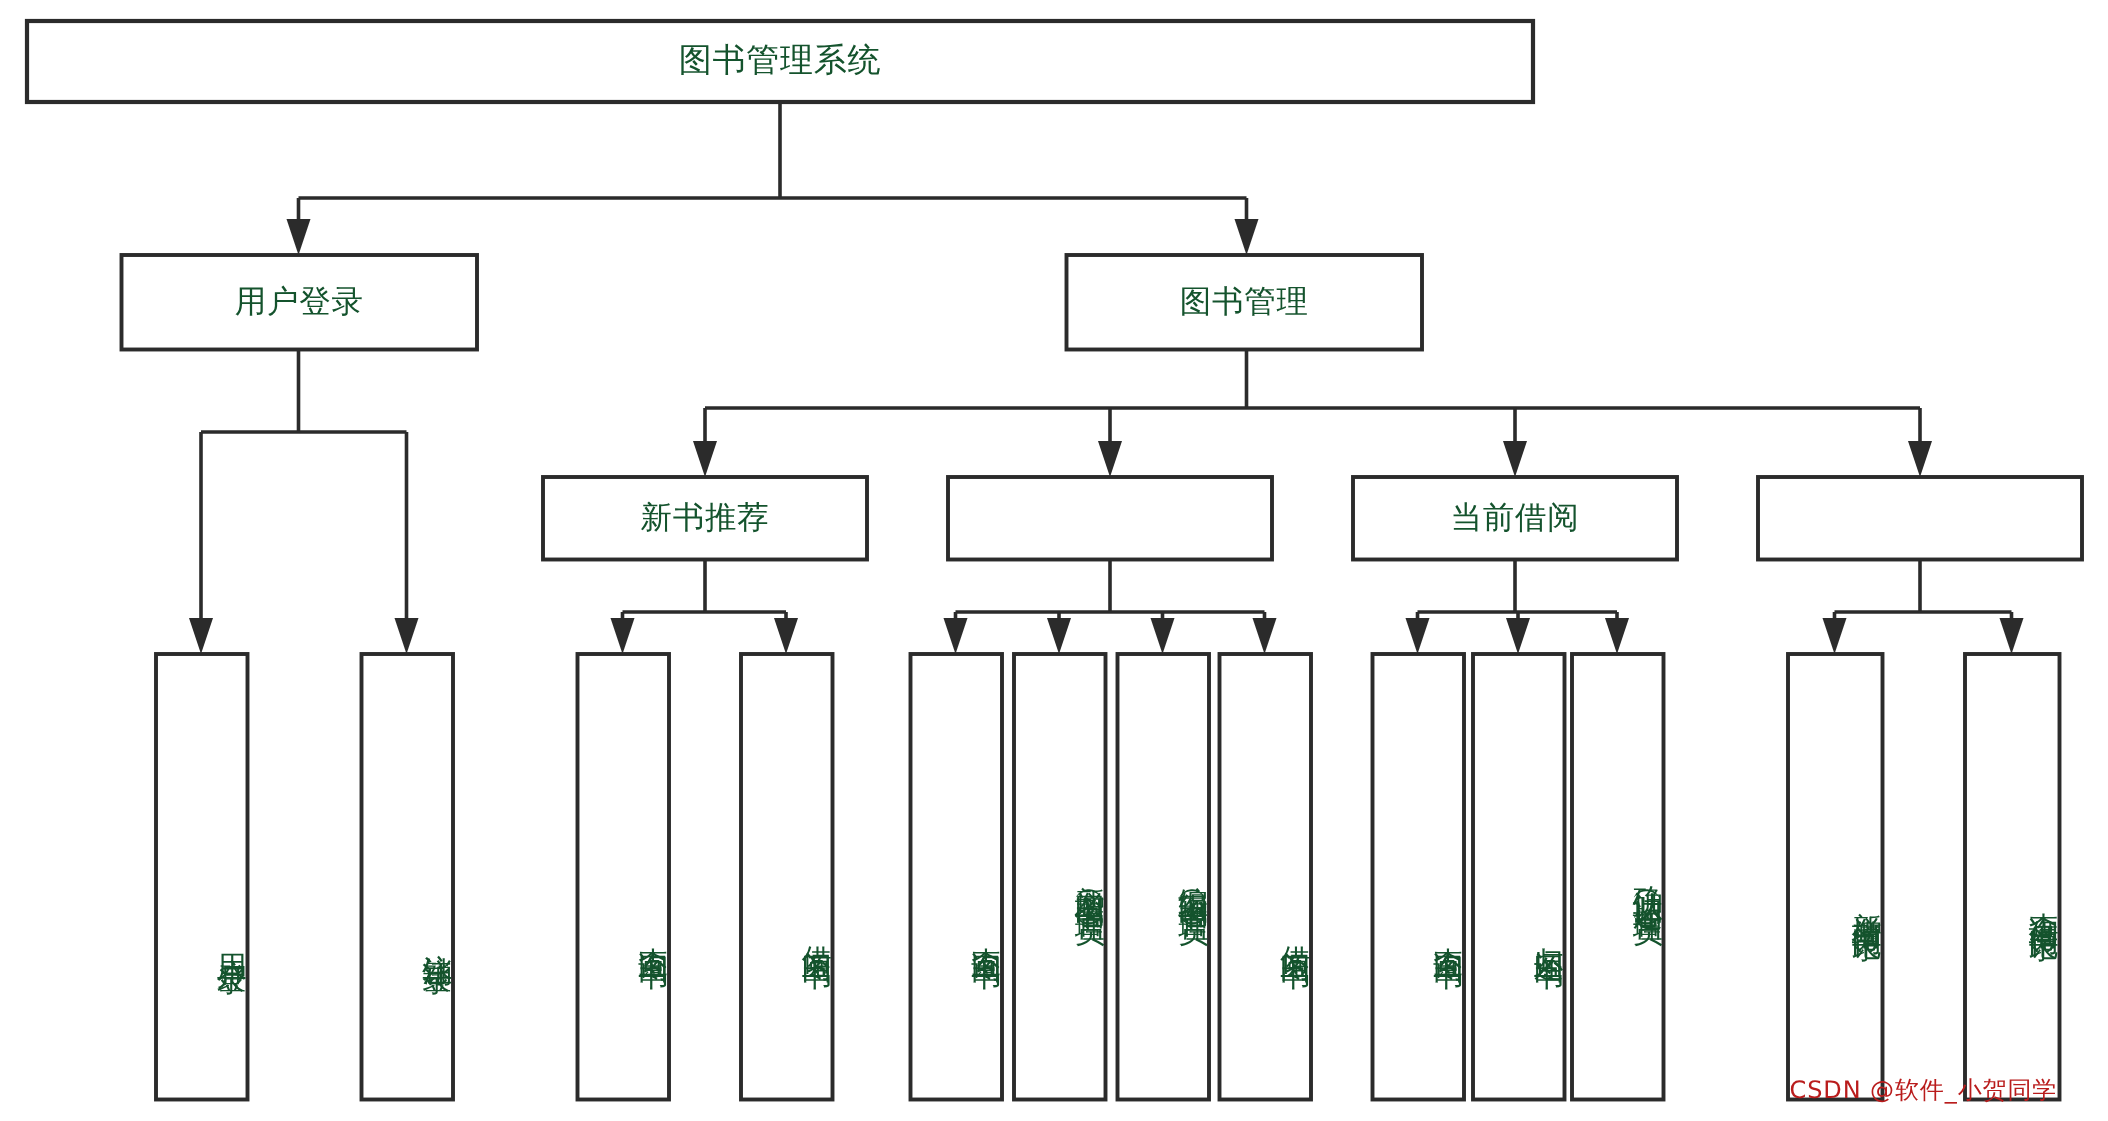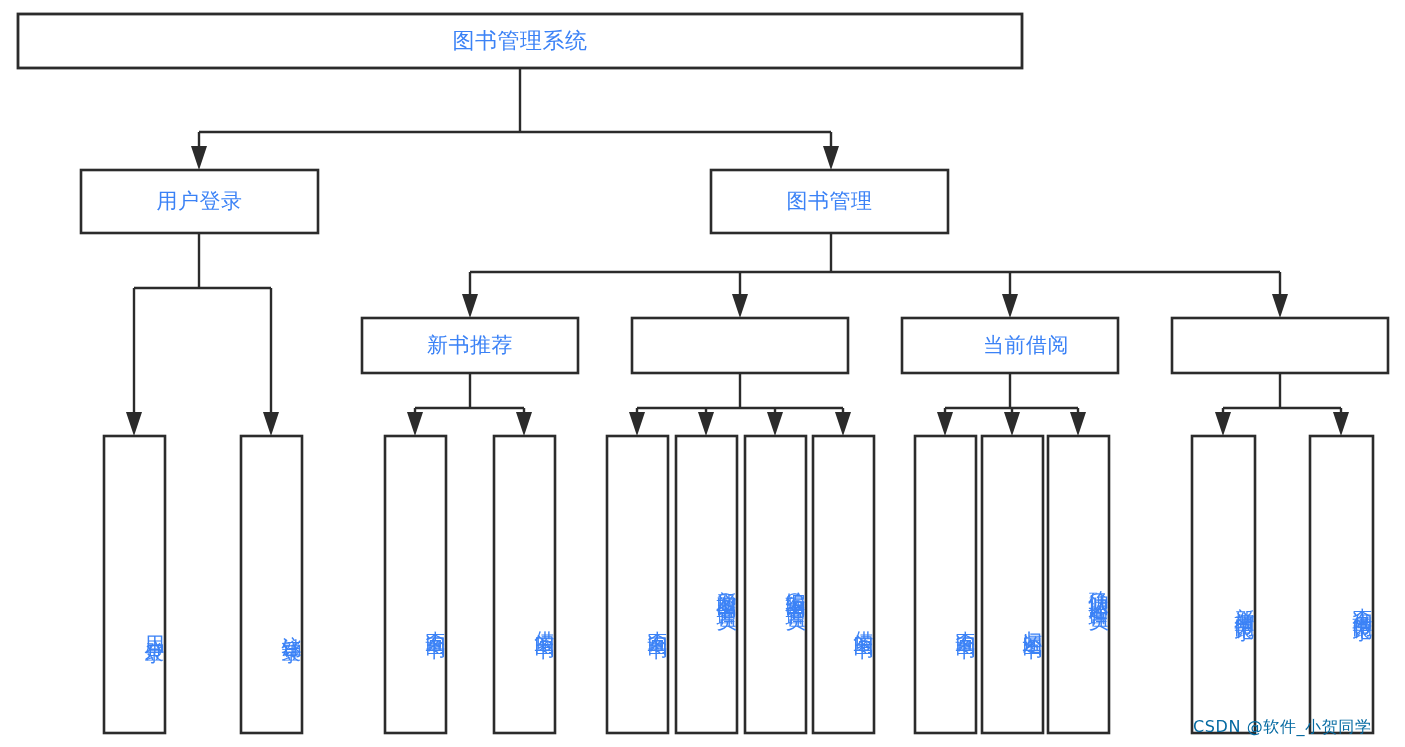--- a/index.html
+++ b/index.html
@@ -40,21 +40,21 @@
   }
   .arrow-head {
     fill: #2b2b2b;
     stroke: none;
   }
   .node-label {
     position: absolute;
     display: flex;
     align-items: center;
     justify-content: center;
-    color: #3b82f6;
+    color: #14532d;
     font-family: "DejaVu Sans", "Liberation Sans", sans-serif;
     pointer-events: none;
     box-sizing: border-box;
   }
   .node-label.horizontal {
     font-size: 21px;
     letter-spacing: 0.5px;
     line-height: 1.1;
     white-space: nowrap;
   }
@@ -67,21 +67,21 @@
     font-size: 20px;
     letter-spacing: 3px;
     line-height: 1.05;
     white-space: nowrap;
     align-items: flex-start;
     justify-content: center;
     padding-top: 2px;
   }
   .watermark {
     position: absolute;
-    color: #0369a1;
+    color: #b91c1c;
     font-size: 16px;
     font-family: "DejaVu Sans", "Liberation Sans", sans-serif;
     letter-spacing: 0.6px;
     white-space: nowrap;
     pointer-events: none;
   }
 </style>
 </head>
 <body>
 
@@ -191,21 +191,21 @@
     <rect class="node-box" x="1192" y="436" width="63" height="297"></rect>
     <rect class="node-box" x="1310" y="436" width="63" height="297"></rect>
   </svg>
 
   <div class="node-label horizontal root-label" style="left:18px; top:14px; width:1004px; height:54px;">图书管理系统</div>
 
   <div class="node-label horizontal" style="left:81px; top:170px; width:237px; height:63px;">用户登录</div>
   <div class="node-label horizontal" style="left:362px; top:318px; width:216px; height:55px;">新书推荐</div>
 
   <div class="node-label horizontal" style="left:711px; top:170px; width:237px; height:63px;">图书管理</div>
-  <div class="node-label horizontal" style="left:902px; top:318px; width:216px; height:55px;margin-left:16px;">当前借阅</div>
+  <div class="node-label horizontal" style="left:902px; top:318px; width:216px; height:55px;">当前借阅</div>
 
   <div class="node-label vertical" style="left:104px; top:516px; width:61px; height:217px;">用户登录</div>
   <div class="node-label vertical" style="left:241px; top:516px; width:61px; height:217px;">注销登录</div>
 
   <div class="node-label vertical" style="left:385px; top:506px; width:61px; height:227px;">查询图书</div>
   <div class="node-label vertical" style="left:494px; top:506px; width:61px; height:227px;">借阅图书</div>
 
   <div class="node-label vertical" style="left:607px; top:506px; width:61px; height:227px;">查询图书</div>
   <div class="node-label vertical" style="left:676px; top:442px; width:61px; height:291px;">新增图书（管理员）</div>
   <div class="node-label vertical" style="left:745px; top:442px; width:61px; height:291px;">编辑图书（管理员）</div>

